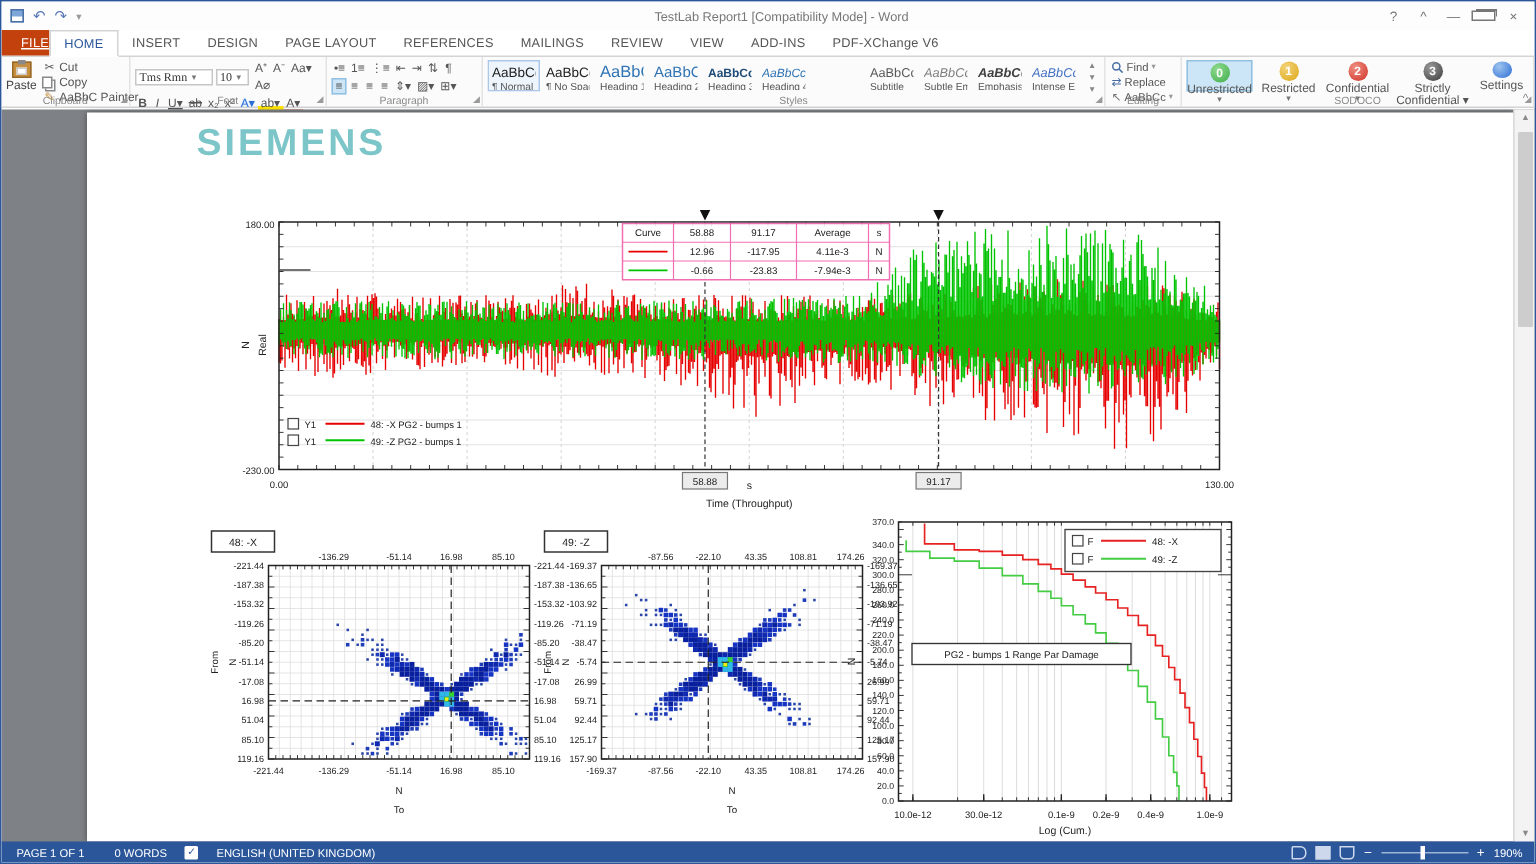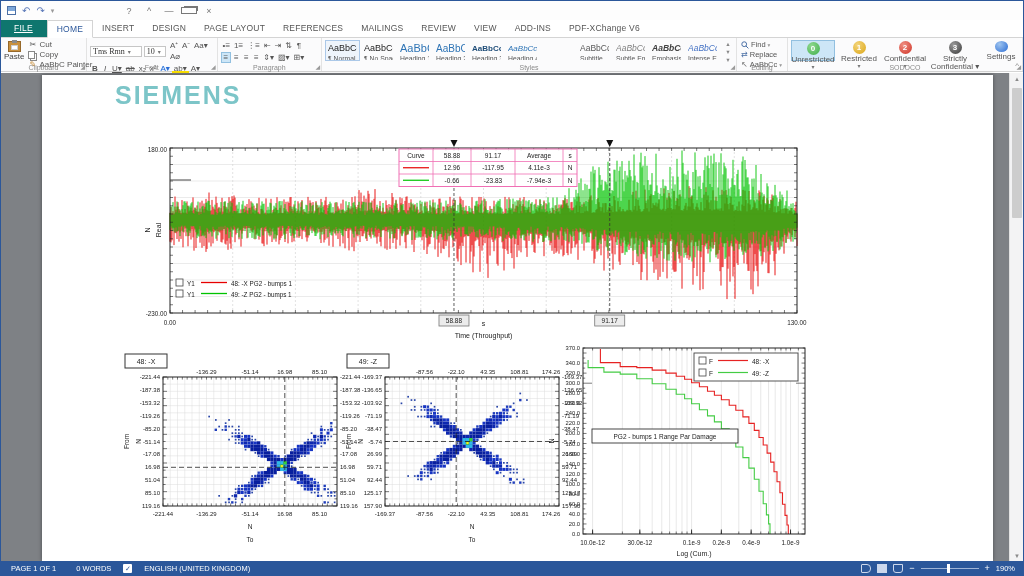--- a/index.html
+++ b/index.html
@@ -14,21 +14,21 @@
   .save-ic{width:9px;height:9px;background:#7da7d9;border:1px solid #4a6fa5;
     box-shadow:inset 0 -3px 0 #fff;}
   .tb-title{flex:1;text-align:center;color:#777;}
   .winbtns{display:flex;align-items:center;gap:4px;padding-right:6px;}
   .winbtns span{display:inline-block;width:16px;text-align:center;font-size:9px;color:#777;}
   .restore-ic{width:8px;height:7px;border:1px solid #777;box-shadow:2px -2px 0 -1px #777;margin-top:2px;}
   
   .tabrow{position:absolute;left:0;top:19px;width:100%;height:18px;background:#fff;
     border-bottom:1px solid #d4d4d4;display:flex;align-items:stretch;font-size:8.5px;}
   .tab{padding:3px 9px 0 9px;color:#555;letter-spacing:.2px;}
-  .tab.file{background:#0f766e;color:#fff;padding:3px 14px 0 13px;text-decoration:underline;}
+  .tab.file{background:#c2410c;color:#fff;padding:3px 0 0 13px;text-decoration:underline;}
   .tab.active{background:#fff;color:#2b579a;border:1px solid #d4d4d4;border-bottom:1px solid #fff;margin-bottom:-1px;}
   .tabuser{margin-left:auto;display:flex;align-items:center;gap:4px;padding-right:8px;color:#666;}
   .avatar{width:13px;height:13px;border-radius:50%;background:#e8e8e8;border:1px solid #bbb;position:relative;overflow:hidden;}
   .avatar:before{content:"";position:absolute;left:4px;top:2px;width:5px;height:5px;border-radius:50%;background:#aaa;}
   .avatar:after{content:"";position:absolute;left:2px;top:8px;width:9px;height:6px;border-radius:50% 50% 0 0;background:#aaa;}
   
   .ribbon{position:absolute;left:0;top:37px;width:100%;height:34px;background:#fbfbfc;
     border-bottom:1px solid #d4d4d4;display:flex;font-size:8px;}
   .rgroup{position:relative;border-right:1px solid #e3e3e3;padding:2px 3px 10px 3px;display:flex;gap:3px;}
   .glabel{position:absolute;bottom:0;left:0;right:0;text-align:center;font-size:7px;color:#8a8a8a;}
@@ -78,21 +78,21 @@
     line-height:13px;text-align:center;margin-bottom:1px;}
   .b0{background:radial-gradient(circle at 35% 30%,#8fd98f,#3fae49);}
   .b1{background:radial-gradient(circle at 35% 30%,#f3d47a,#dca616);}
   .b2{background:radial-gradient(circle at 35% 30%,#ef8f82,#cf3327);}
   .b3{background:radial-gradient(circle at 35% 30%,#9a9a9a,#3a3a3a);}
   .b4{background:radial-gradient(circle at 35% 30%,#9ec4ef,#2b6cd4);}
   .sdarr{font-size:6px;color:#777;}
   .collapse{position:absolute;right:4px;bottom:1px;font-size:8px;color:#888;}
   
   .docarea{position:absolute;left:0;top:72px;width:100%;height:490px;background:#7e8185;}
-  .page{position:absolute;left:41px;top:2px;width:951px;height:486px;background:#fff;
+  .page{position:absolute;left:57px;top:2px;width:951px;height:486px;background:#fff;
     box-shadow:0 0 4px rgba(0,0,0,.4);overflow:hidden;}
   .logo{position:absolute;left:73px;top:6px;font-size:25px;font-weight:bold;letter-spacing:2px;color:#7cc5c8;}
   .chart{position:absolute;}
   .chart svg{display:block;width:100%;height:100%;}
   svg text{font-family:"Liberation Sans",sans-serif;}
   .vscroll{position:absolute;right:0;top:0;width:14px;height:490px;background:#f3f3f4;border-left:1px solid #e2e2e2;}
   .vs-up,.vs-dn{position:absolute;left:0;width:14px;height:13px;text-align:center;font-size:6px;color:#8a8a8a;line-height:13px;}
   .vs-up{top:0;} .vs-dn{bottom:0;}
   .vs-thumb{position:absolute;left:2px;top:15px;width:10px;height:130px;background:#cdcdcd;border-radius:1px;}
   
@@ -115,20 +115,21 @@
 
 <div class="window">
 
   <div class="titlebar">
     <div class="qat">
       <span class="save-ic"></span>
       <span class="g">↶</span>
       <span class="g">↷</span>
       <span class="g" style="font-size:7px;color:#999">▾</span>
     </div>
+    <div class="tb-title">TestLab Report1 [Compatibility Mode] - Word</div>
     <div class="winbtns">
       <span>?</span>
       <span>^</span>
       <span>—</span>
       <span><span class="restore-ic"></span></span>
       <span>×</span>
     </div>
   </div>
 
   <div class="tabrow">

